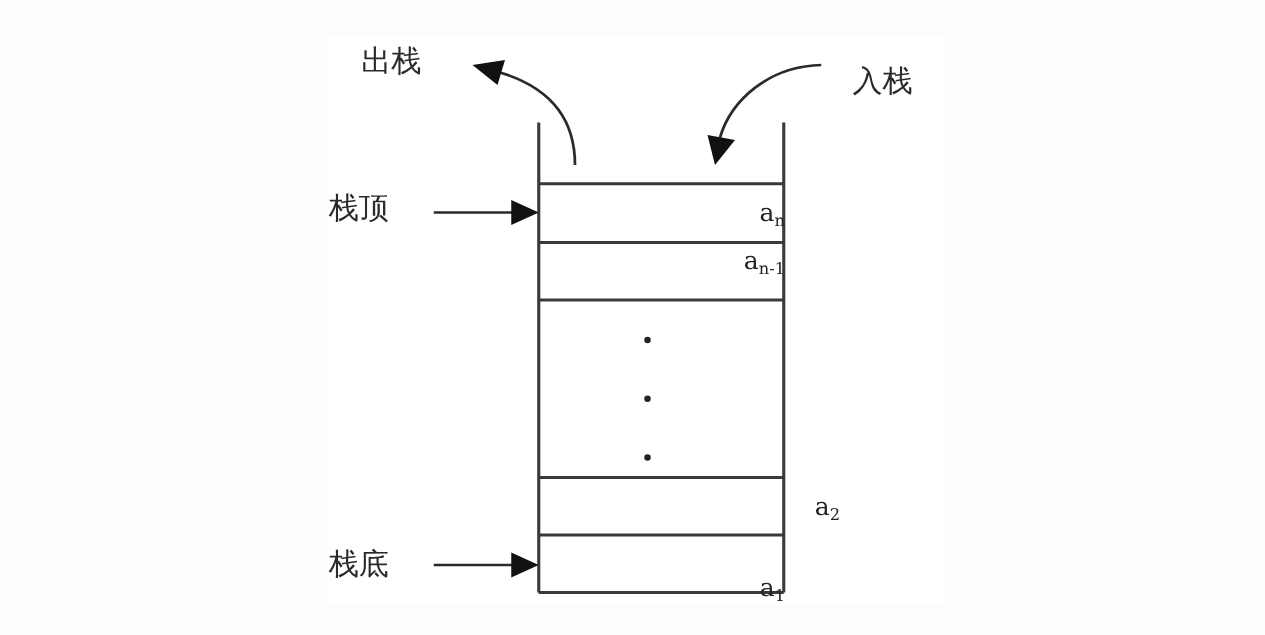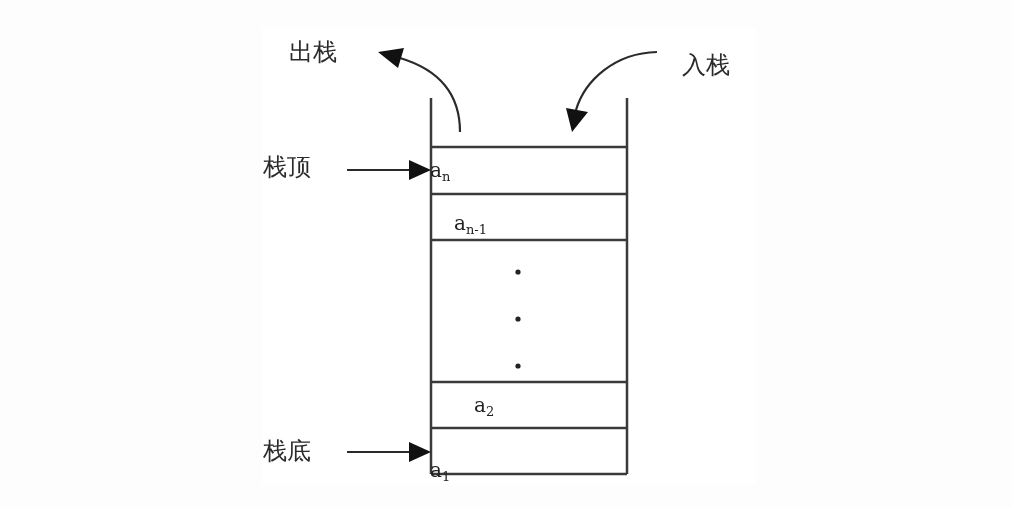--- a/index.html
+++ b/index.html
@@ -10,21 +10,21 @@
     }
     .panel {
       position: absolute; left: 262px; top: 28px; width: 494px; height: 456px;
       background: #ffffff;
     }
     .label {
       position: absolute; font-size: 24px; color: #2a2a2a; line-height: 1;
       font-family: "DejaVu Sans", sans-serif;
     }
     .cell-text {
-      position: absolute; left: 430px; width: 198px; text-align: left;
+      position: absolute; left: 430px; width: 198px; text-align: right;
       font-family: "DejaVu Serif", serif; font-size: 20px; color: #222;
     }
     .cell-text sub { font-size: 13px; vertical-align: -4px; }
     svg { position: absolute; left: 0; top: 0; }
   </style>
 </head>
 <body>
 
 <div class="panel"></div>
 
@@ -66,29 +66,29 @@
     <line x1="347" y1="170" x2="412" y2="170" stroke="#2a2a2a" stroke-width="2"></line>
     <path d="M409,160 L431,170 L409,180 Z" fill="#111"></path>
   </g>
 
   <g>
     <line x1="347" y1="452" x2="412" y2="452" stroke="#2a2a2a" stroke-width="2"></line>
     <path d="M409,442 L431,452 L409,462 Z" fill="#111"></path>
   </g>
 </svg>
 
-<div class="label" style="left:289px; top:40px;">出栈</div>
+<div class="label" style="left:289px; top:40px;font-family:Liberation Mono, monospace;">出栈</div>
 <div class="label" style="left:682px; top:53px;">入栈</div>
 <div class="label" style="left:263px; top:157px;font-family:Liberation Mono, monospace;">栈顶</div>
 <div class="label" style="left:263px; top:439px;text-align:center;">栈底</div>
 
 <div class="cell-text" style="top:158px;">
   <span>a</span><sub>n</sub>
 </div>
-<div class="cell-text" style="top:211px;padding-left:24px;">
+<div class="cell-text" style="top:196px;">
   <span>a</span><sub>n-1</sub>
 </div>
 <div class="cell-text" style="top:393px;padding-left:44px;">
   <span>a</span><sub>2</sub>
 </div>
 <div class="cell-text" style="top:458px;">
   <span>a</span><sub>1</sub>
 </div>
 
 </body></html>

